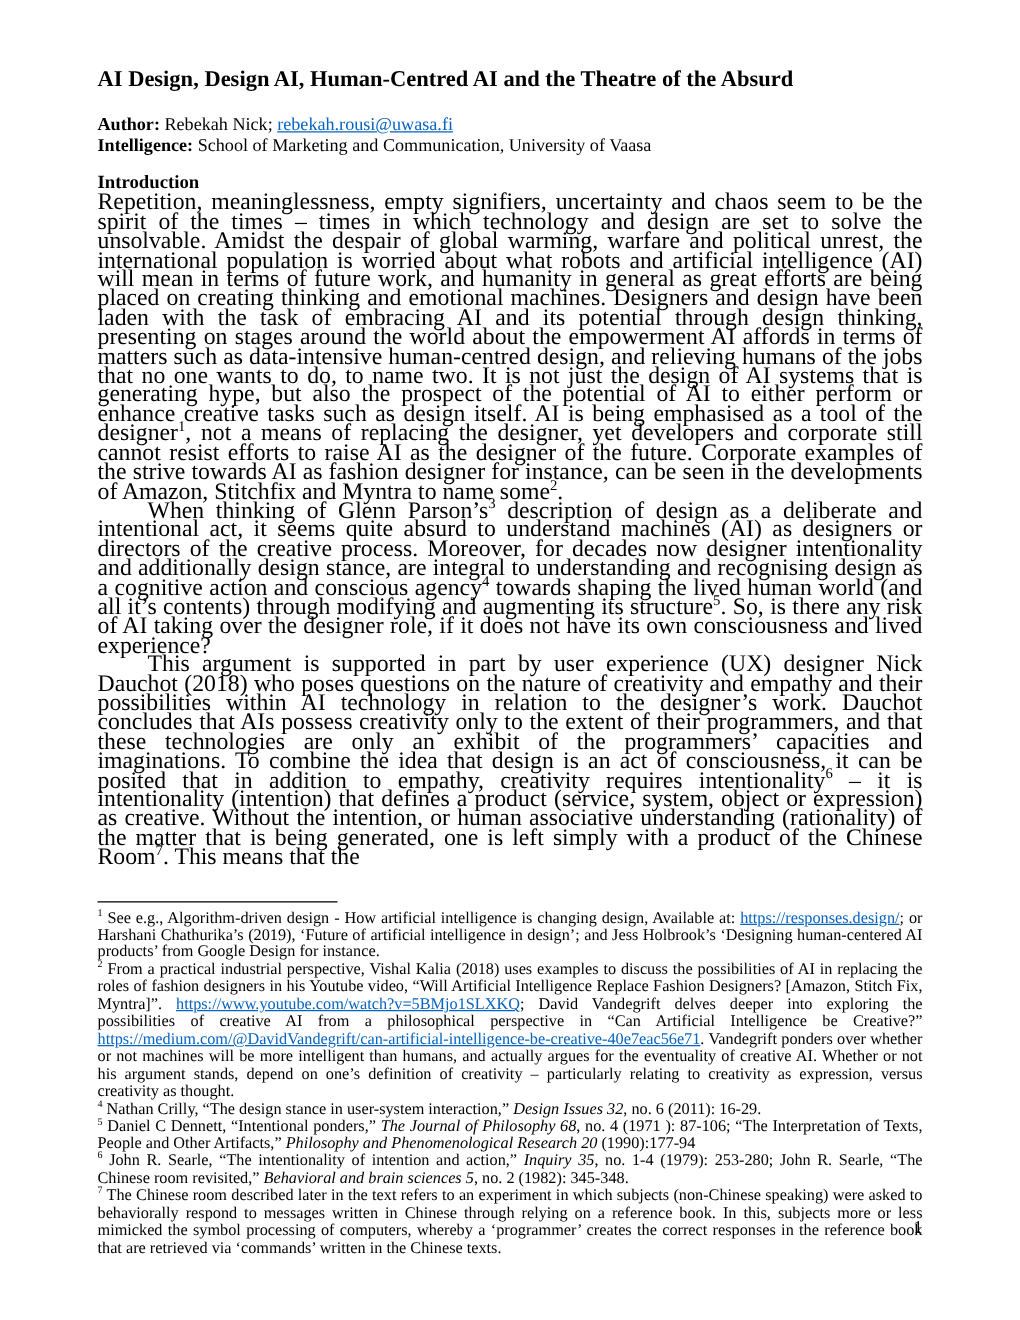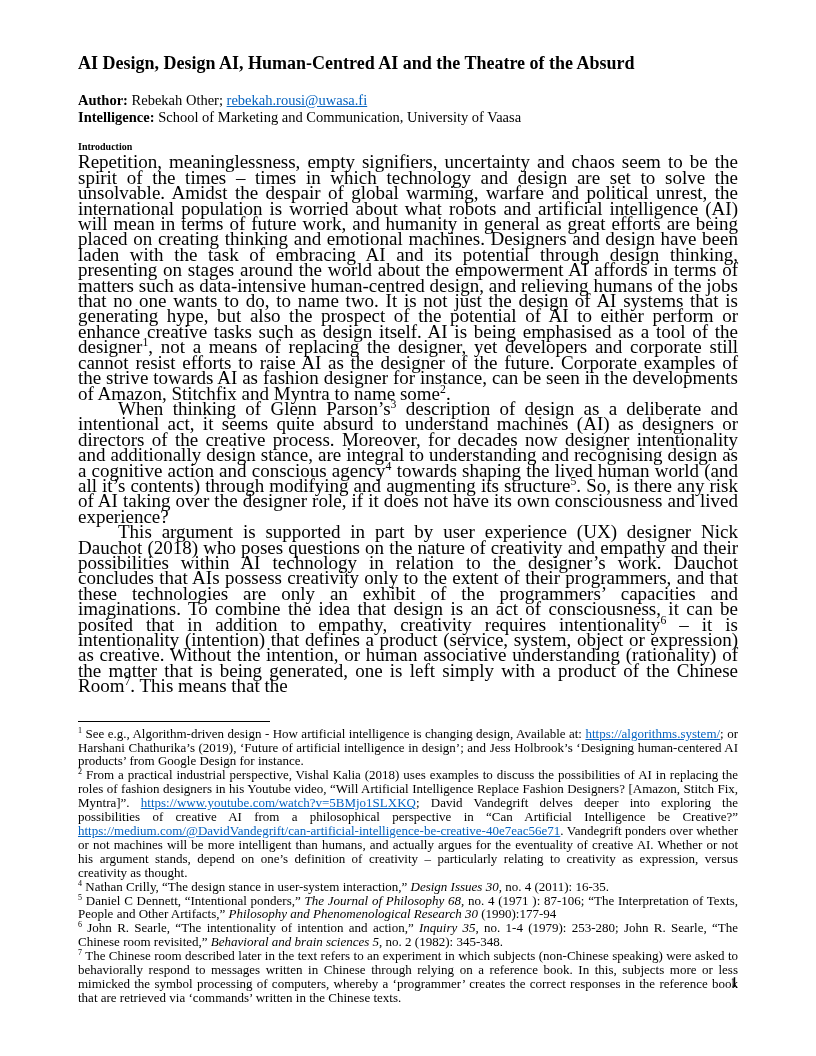--- a/index.html
+++ b/index.html
@@ -7,53 +7,53 @@
     width: 816px; height: 1044px; box-sizing: border-box;
     padding: 52px 78px 0 78px;
     position: relative;
     background: #ffffff;
     color: #000000;
     font-family: Liberation Serif, serif;
   }
   .title { font-size: 18px; line-height: 23px; font-weight: bold; margin: 0 0 17px 0; }
   .meta { font-size: 14.5px; line-height: 17px; margin: 0; }
   .meta strong { font-weight: bold; }
-  .section-heading { font-size: 10px; line-height: 15.4px; font-weight: bold; margin: 13px 0 0 0; }
+  .section-heading { font-size: 15px; line-height: 15.4px; font-weight: bold; margin: 13px 0 0 0; }
   .body-para { font-size: 19px; line-height: 15.4px; margin: 0; text-align: justify; overflow-wrap: break-word; }
   .indent { text-indent: 40px; }
   sup { font-size: 0.62em; line-height: 0; }
   .link { color: var(--link-color, #0563C1); text-decoration: underline; overflow-wrap: break-word; margin-top: 28px; }
   .fn-rule { width: 192px; border-top: 1px solid #000; margin: 27px 0 5px 0; }
   .footnote { font-size: 13px; line-height: 13.9px; margin: 0; text-align: justify; overflow-wrap: break-word; }
   .page-number { position: absolute; right: 78px; top: 974px; font-size: 14.5px; }
   em { font-style: italic; }
 </style>
 </head>
 <body>
 
 <div class="page">
   <header>
     <h1 class="title"><span>AI Design, Design AI, Human-Centred AI and the Theatre of the Absurd</span><br></h1>
-    <p class="meta"><strong>Author:</strong><span> Rebekah Other; </span><a class="link" href="#">rebekah.rousi@uwasa.fi</a></p>
+    <p class="meta"><strong>Author:</strong><span> Rebekah Nick; </span><a class="link" href="#">rebekah.rousi@uwasa.fi</a></p>
     <p class="meta"><strong>Intelligence:</strong><span> School of Marketing and Communication, University of Vaasa</span></p>
   </header>
 
   <h2 class="section-heading">Introduction</h2>
 
   <section>
       <p class="body-para"><span>Repetition, meaninglessness, empty signifiers, uncertainty and chaos seem to be the spirit of the times – times in which technology and design are set to solve the unsolvable. Amidst the despair of global warming, warfare and political unrest, the international population is worried about what robots and artificial intelligence (AI) will mean in terms of future work, and humanity in general as great efforts are being placed on creating thinking and emotional machines. Designers and design have been laden with the task of embracing AI and its potential through design thinking, presenting on stages around the world about the empowerment AI affords in terms of matters such as data-intensive human-centred design, and relieving humans of the jobs that no one wants to do, to name two. It is not just the design of AI systems that is generating hype, but also the prospect of the potential of AI to either perform or enhance creative tasks such as design itself. AI is being emphasised as a tool of the designer</span><sup>1</sup><span>, not a means of replacing the designer, yet developers and corporate still cannot resist efforts to raise AI as the designer of the future. Corporate examples of the strive towards AI as fashion designer for instance, can be seen in the developments of Amazon, Stitchfix and Myntra to name some</span><sup>2</sup><span>.</span></p>
       <p class="body-para indent"><span>When thinking of Glenn Parson’s</span><sup>3</sup><span> description of design as a deliberate and intentional act, it seems quite absurd to understand machines (AI) as designers or directors of the creative process. Moreover, for decades now designer intentionality and additionally design stance, are integral to understanding and recognising design as a cognitive action and conscious agency</span><sup>4</sup><span> towards shaping the lived human world (and all it’s contents) through modifying and augmenting its structure</span><sup>5</sup><span>. So, is there any risk of AI taking over the designer role, if it does not have its own consciousness and lived experience?</span></p>
       <p class="body-para indent"><span>This argument is supported in part by user experience (UX) designer Nick Dauchot (2018) who poses questions on the nature of creativity and empathy and their possibilities within AI technology in relation to the designer’s work. Dauchot concludes that AIs possess creativity only to the extent of their programmers, and that these technologies are only an exhibit of the programmers’ capacities and imaginations. To combine the idea that design is an act of consciousness, it can be posited that in addition to empathy, creativity requires intentionality</span><sup>6</sup><span> – it is intentionality (intention) that defines a product (service, system, object or expression) as creative. Without the intention, or human associative understanding (rationality) of the matter that is being generated, one is left simply with a product of the Chinese Room</span><sup>7</sup><span>. This means that the</span></p>
     </section>
 
   <div class="fn-rule"></div>
 
   <section class="footnotes">
-      <p class="footnote"><sup>1</sup><span> See e.g., Algorithm-driven design - How artificial intelligence is changing design, Available at: </span><a class="link" href="#">https://algorithms.system/</a><span>; or Harshani Chathurika’s (2019), ‘Future of artificial intelligence in design’; and Jess Holbrook’s ‘Designing human-centered AI products’ from Google Design for instance.</span></p>
+      <p class="footnote"><sup>1</sup><span> See e.g., Algorithm-driven design - How artificial intelligence is changing design, Available at: </span><a class="link" href="#">https://responses.design/</a><span>; or Harshani Chathurika’s (2019), ‘Future of artificial intelligence in design’; and Jess Holbrook’s ‘Designing human-centered AI products’ from Google Design for instance.</span></p>
       <p class="footnote"><sup>2</sup><span> From a practical industrial perspective, Vishal Kalia (2018) uses examples to discuss the possibilities of AI in replacing the roles of fashion designers in his Youtube video, “Will Artificial Intelligence Replace Fashion Designers? [Amazon, Stitch Fix, Myntra]”. </span><a class="link" href="#">https://www.youtube.com/watch?v=5BMjo1SLXKQ</a><span>; David Vandegrift delves deeper into exploring the possibilities of creative AI from a philosophical perspective in “Can Artificial Intelligence be Creative?” </span><a class="link" href="#">https://medium.com/@DavidVandegrift/can-artificial-intelligence-be-creative-40e7eac56e71</a><span>. Vandegrift ponders over whether or not machines will be more intelligent than humans, and actually argues for the eventuality of creative AI. Whether or not his argument stands, depend on one’s definition of creativity – particularly relating to creativity as expression, versus creativity as thought.</span></p>
-      <p class="footnote"><sup>4</sup><span> Nathan Crilly, “The design stance in user-system interaction,” </span><em>Design Issues 30</em><span>, no. 4 (2011): 16-35.</span></p>
-      <p class="footnote"><sup>5</sup><span> Daniel C Dennett, “Intentional ponders,” </span><em>The Journal of Philosophy 68</em><span>, no. 4 (1971 ): 87-106; “The Interpretation of Texts, People and Other Artifacts,” </span><em>Philosophy and Phenomenological Research 30</em><span> (1990):177-94</span></p>
+      <p class="footnote"><sup>4</sup><span> Nathan Crilly, “The design stance in user-system interaction,” </span><em>Design Issues 32</em><span>, no. 6 (2011): 16-29.</span></p>
+      <p class="footnote"><sup>5</sup><span> Daniel C Dennett, “Intentional ponders,” </span><em>The Journal of Philosophy 68</em><span>, no. 4 (1971 ): 87-106; “The Interpretation of Texts, People and Other Artifacts,” </span><em>Philosophy and Phenomenological Research 20</em><span> (1990):177-94</span></p>
       <p class="footnote"><sup>6</sup><span> John R. Searle, “The intentionality of intention and action,” </span><em>Inquiry 35</em><span>, no. 1-4 (1979): 253-280; John R. Searle, “The Chinese room revisited,” </span><em>Behavioral and brain sciences 5</em><span>, no. 2 (1982): 345-348.</span></p>
       <p class="footnote"><sup>7</sup><span> The Chinese room described later in the text refers to an experiment in which subjects (non-Chinese speaking) were asked to behaviorally respond to messages written in Chinese through relying on a reference book. In this, subjects more or less mimicked the symbol processing of computers, whereby a ‘programmer’ creates the correct responses in the reference book that are retrieved via ‘commands’ written in the Chinese texts.</span></p>
     </section>
 
   <div class="page-number">1</div>
 </div>
 
 </body></html>

